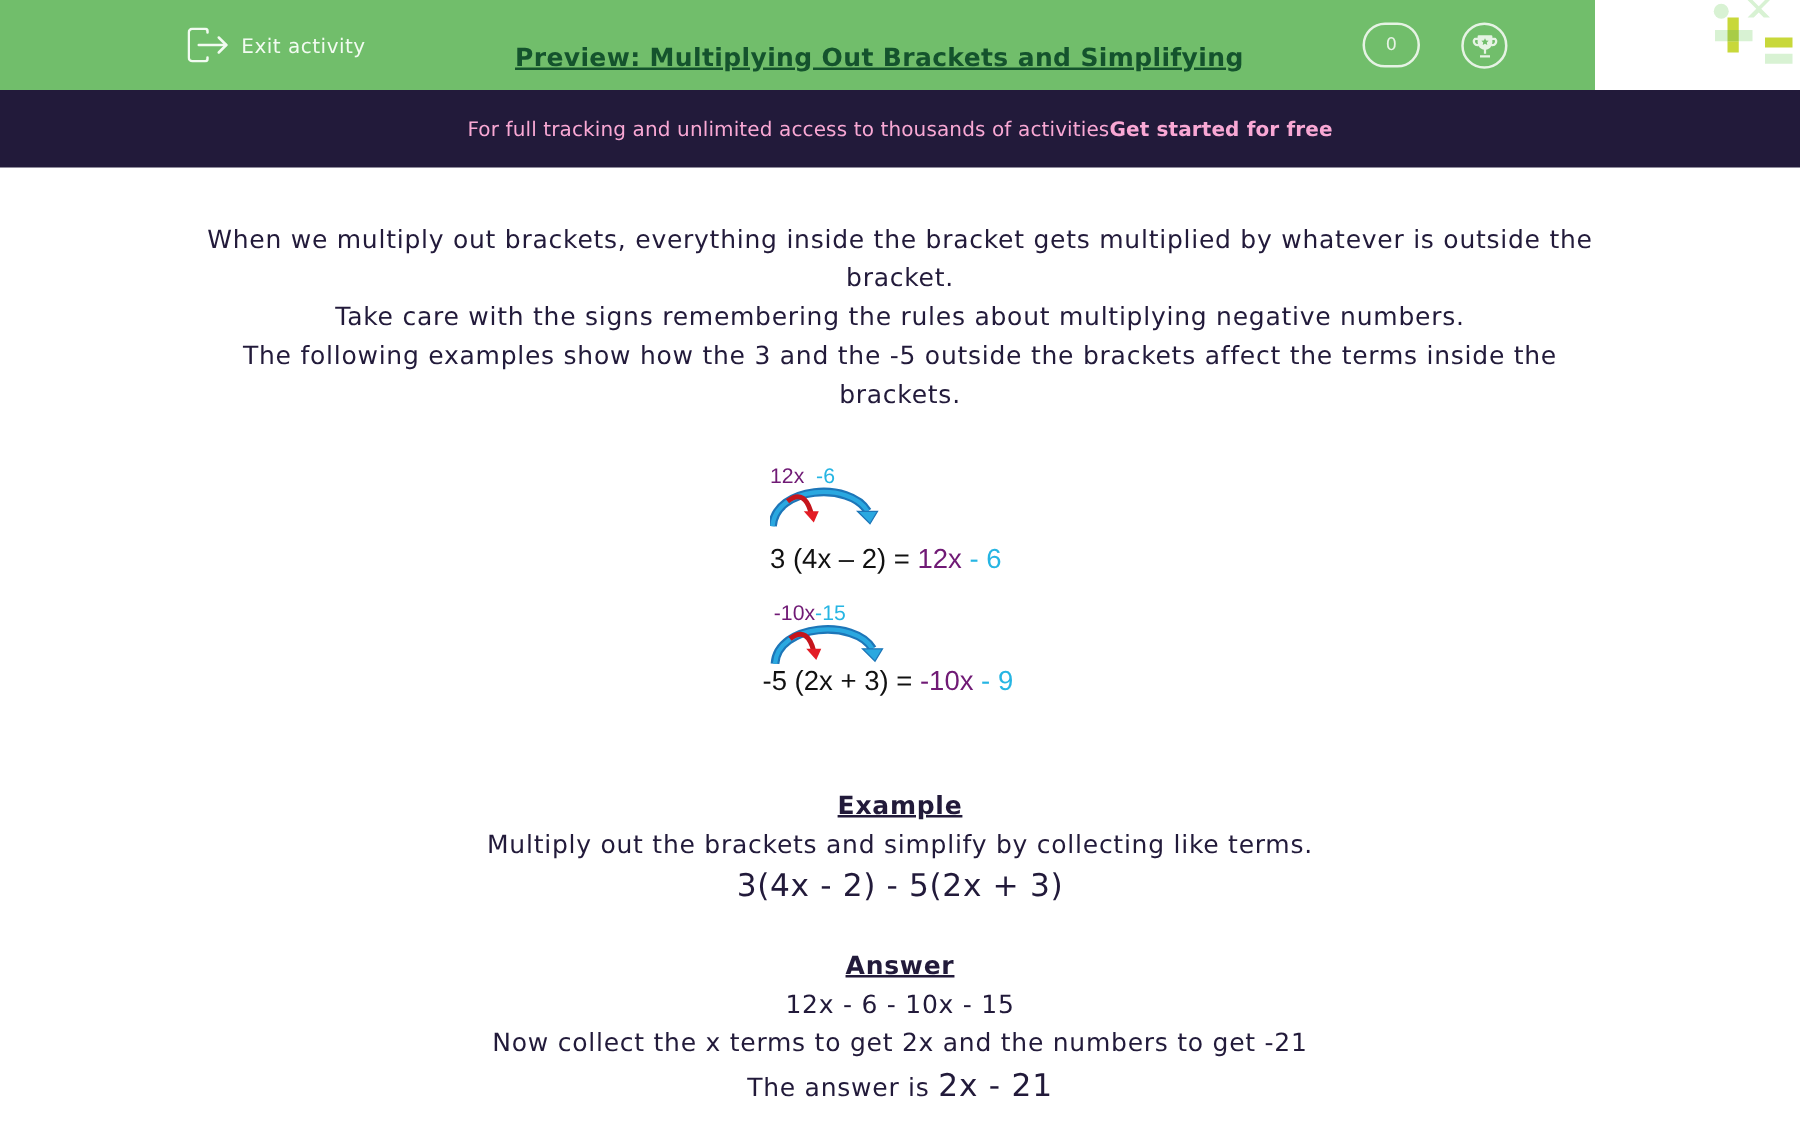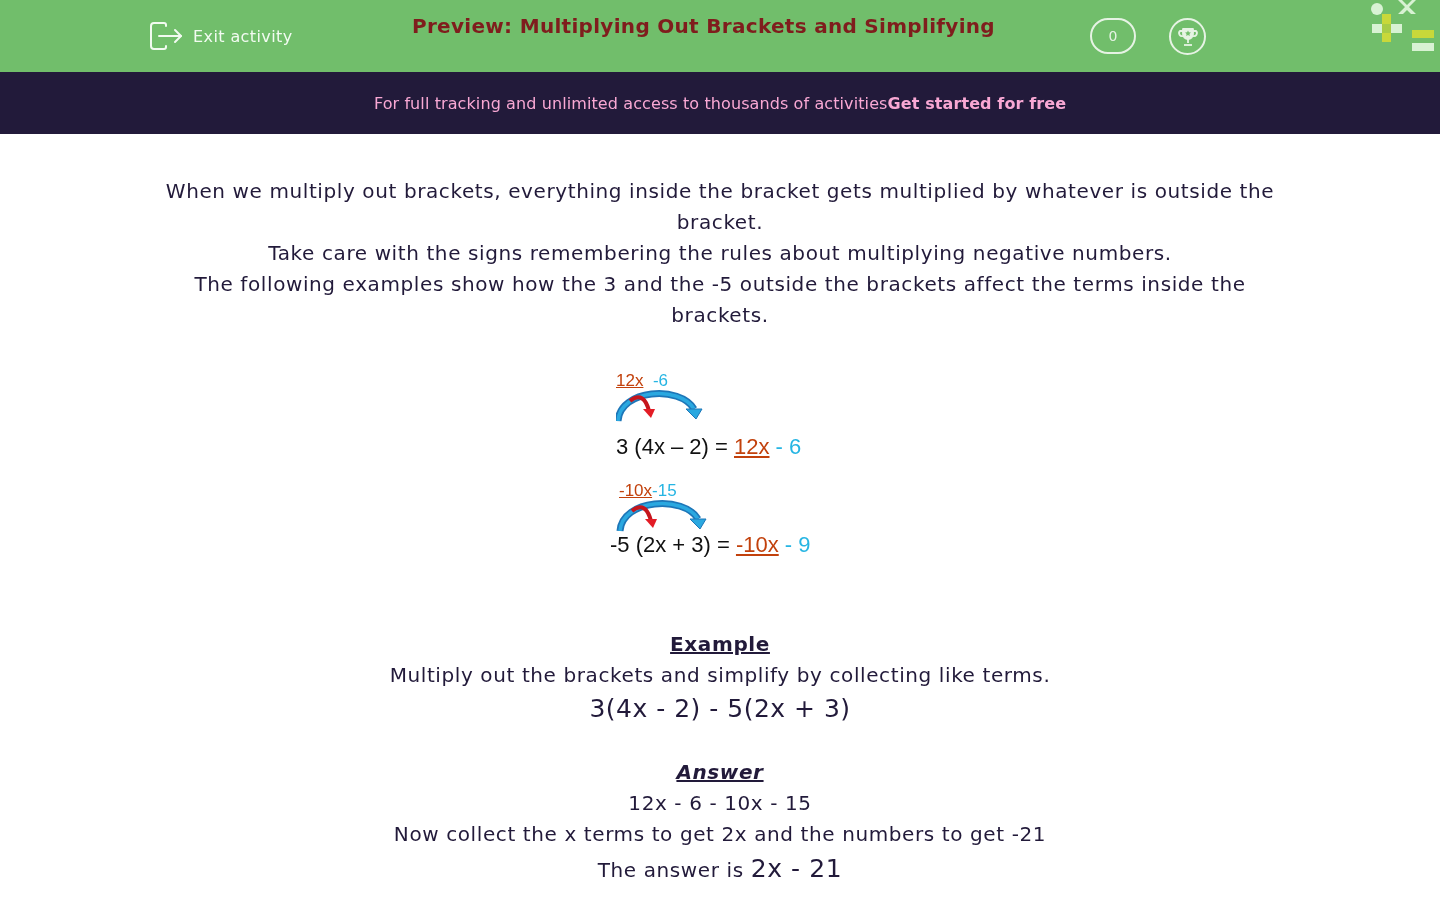--- a/index.html
+++ b/index.html
@@ -1,32 +1,33 @@
 <!DOCTYPE html>
 <html><head>
   <meta charset="utf-8">
   <style>
     * { box-sizing: border-box; margin: 0; padding: 0; }
     html, body { width: 1440px; height: 900px; overflow: hidden; background: #ffffff; }
     body { font-family: "DejaVu Sans", sans-serif; color: #221a3a; position: relative; }
 
     .topbar {
-      position: absolute; left: 0; top: 0; width: 1440px; height: 72px;
+      position: absolute; left: 0; top: 0; width: 1276px; height: 72px;
       background: #71be6b; color: #fff;
     }
     .exit {
       position: absolute; left: 150px; top: 20px; height: 32px;
       display: flex; align-items: center; gap: 10px; cursor: pointer;
     }
     .exit svg { width: 33px; height: 28px; }
     .exit-label { font-size: 16px; letter-spacing: 0.4px; color: #f2fbf1; }
     .title {
-      position: absolute; left: 412px; top: 14px;
-      font-size: 20px; font-weight: bold; letter-spacing: 0.3px; color: #7f1d1d;
+      position: absolute; left: 412px; top: 34px;
+      font-size: 20px; font-weight: bold; letter-spacing: 0.3px; color: #14532d;
       white-space: nowrap;
+      text-decoration: underline;
     }
     .score {
       position: absolute; left: 1090px; top: 18px; width: 46px; height: 36px;
       border: 2px solid #e6f3e4; border-radius: 18px;
       display: flex; align-items: center; justify-content: center;
       font-size: 14px; color: #e6f3e4;
     }
     .trophy {
       position: absolute; left: 1169px; top: 18px; width: 37px; height: 37px;
       border: 2px solid #e6f3e4; border-radius: 50%;
@@ -45,21 +46,21 @@
     .content {
       position: absolute; left: 150px; top: 176px; width: 1140px;
       text-align: center; font-size: 20px; letter-spacing: 0.6px; line-height: 31px;
     }
     .content p { margin: 0; }
 
     .diagram { position: relative; height: 250px; margin-top: 40px; }
     .eq { position: absolute; font-family: "Liberation Sans", sans-serif; letter-spacing: 0; white-space: nowrap; }
     .lbl { font-size: 17px; line-height: 20px; }
     .main-eq { font-size: 22px; line-height: 26px; color: #111; }
-    .red { color: #c2410c; text-decoration: underline; }
+    .red { color: #701a75; }
     .blue { color: #26b5e3; }
     .arc { position: absolute; }
 
     .section-head { font-weight: bold; text-decoration: underline; margin-top: 10px; }
     .big-eq { font-family: "DejaVu Sans", sans-serif; font-size: 25px; line-height: 36px; letter-spacing: 0.5px; }
     .gap { height: 30px; }
     .answer-big { font-size: 25px; }
   </style>
 </head>
 <body>
@@ -141,19 +142,19 @@
       <span>-5 (2x + 3) = </span><span class="red">-10x</span><span class="blue"> - 9</span>
     </div>
   </div>
 
   <p class="section-head" style="margin-top:8px;">Example</p>
   <p>Multiply out the brackets and simplify by collecting like terms.</p>
   <p class="big-eq">3(4x - 2) - 5(2x + 3)</p>
 
   <div class="gap"></div>
 
-  <p class="section-head" style="margin-top:0;font-style:italic;">Answer</p>
+  <p class="section-head" style="margin-top:0;">Answer</p>
   <p>12x - 6 - 10x - 15</p>
   <p>Now collect the x terms to get 2x and the numbers to get -21</p>
   <p style="line-height:38px;">
     <span>The answer is </span><span class="answer-big">2x - 21</span>
   </p>
 </main>
 
 </body></html>

